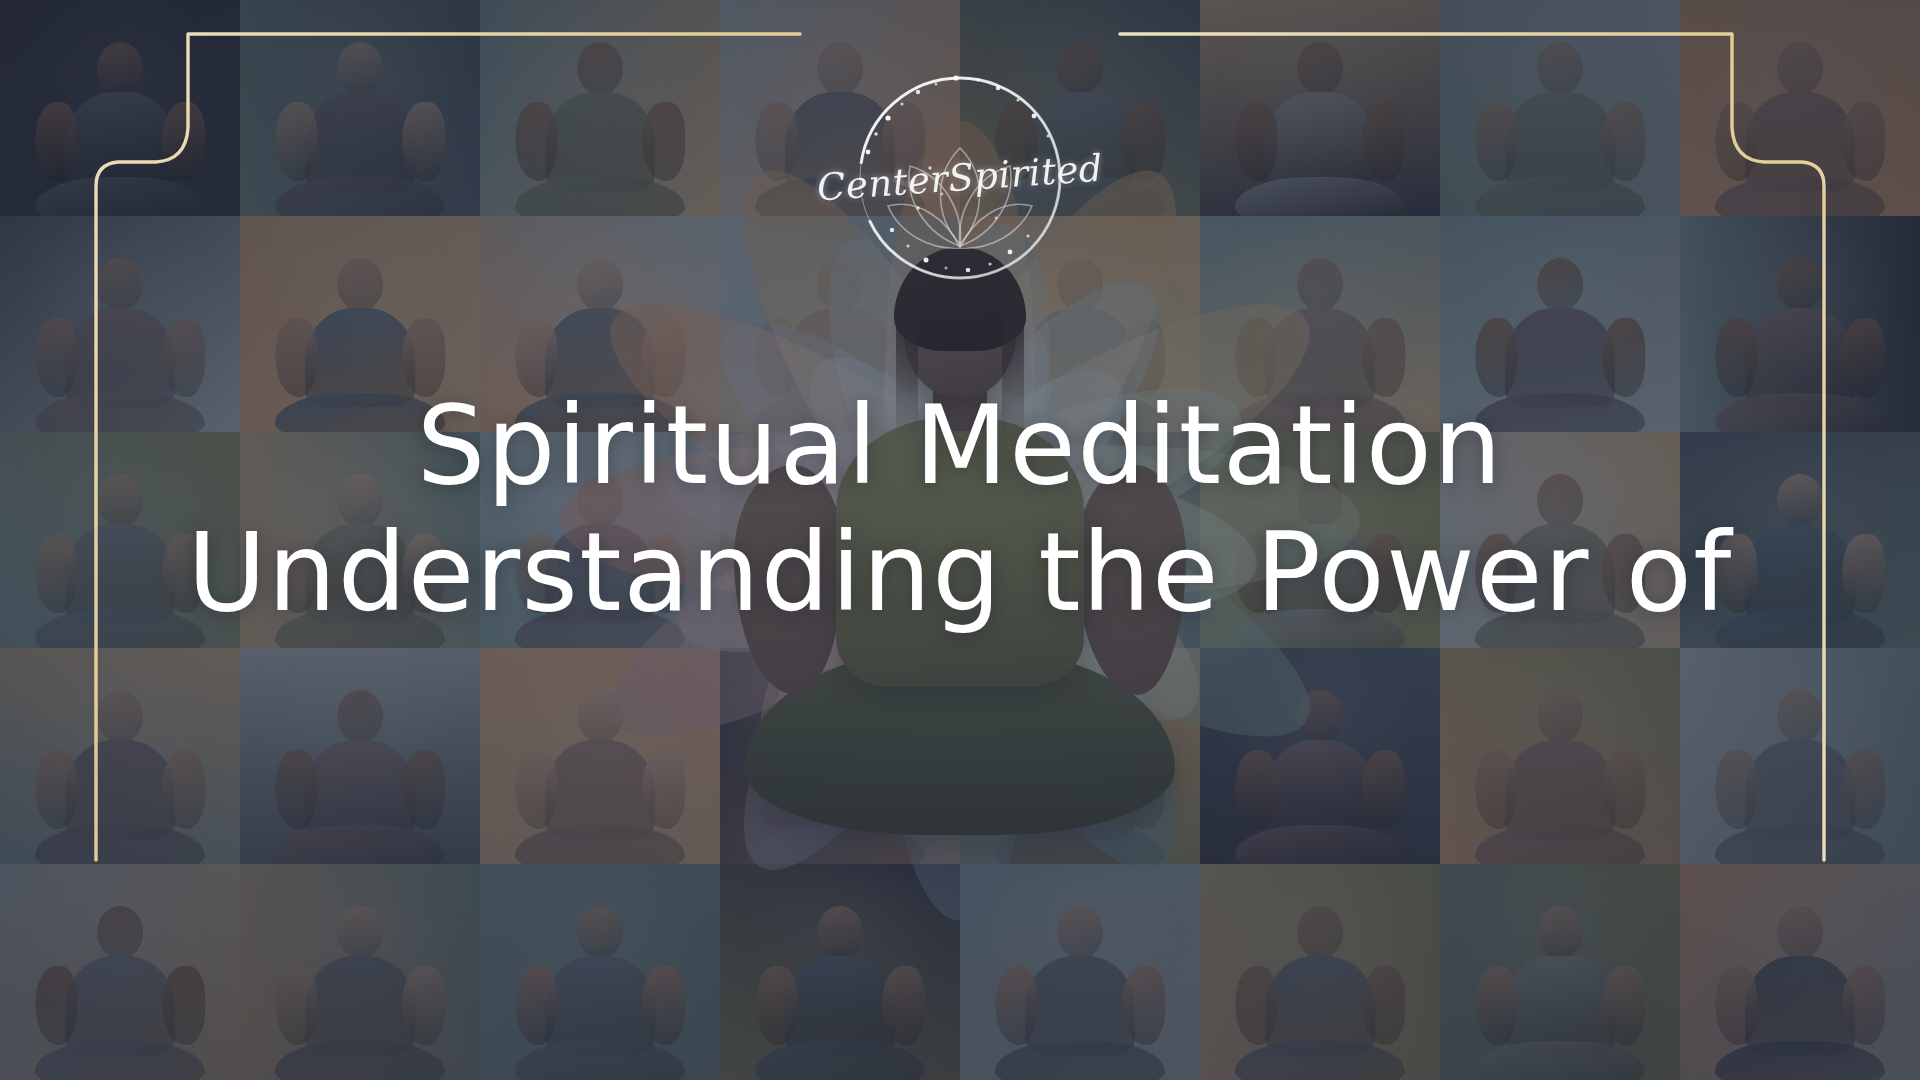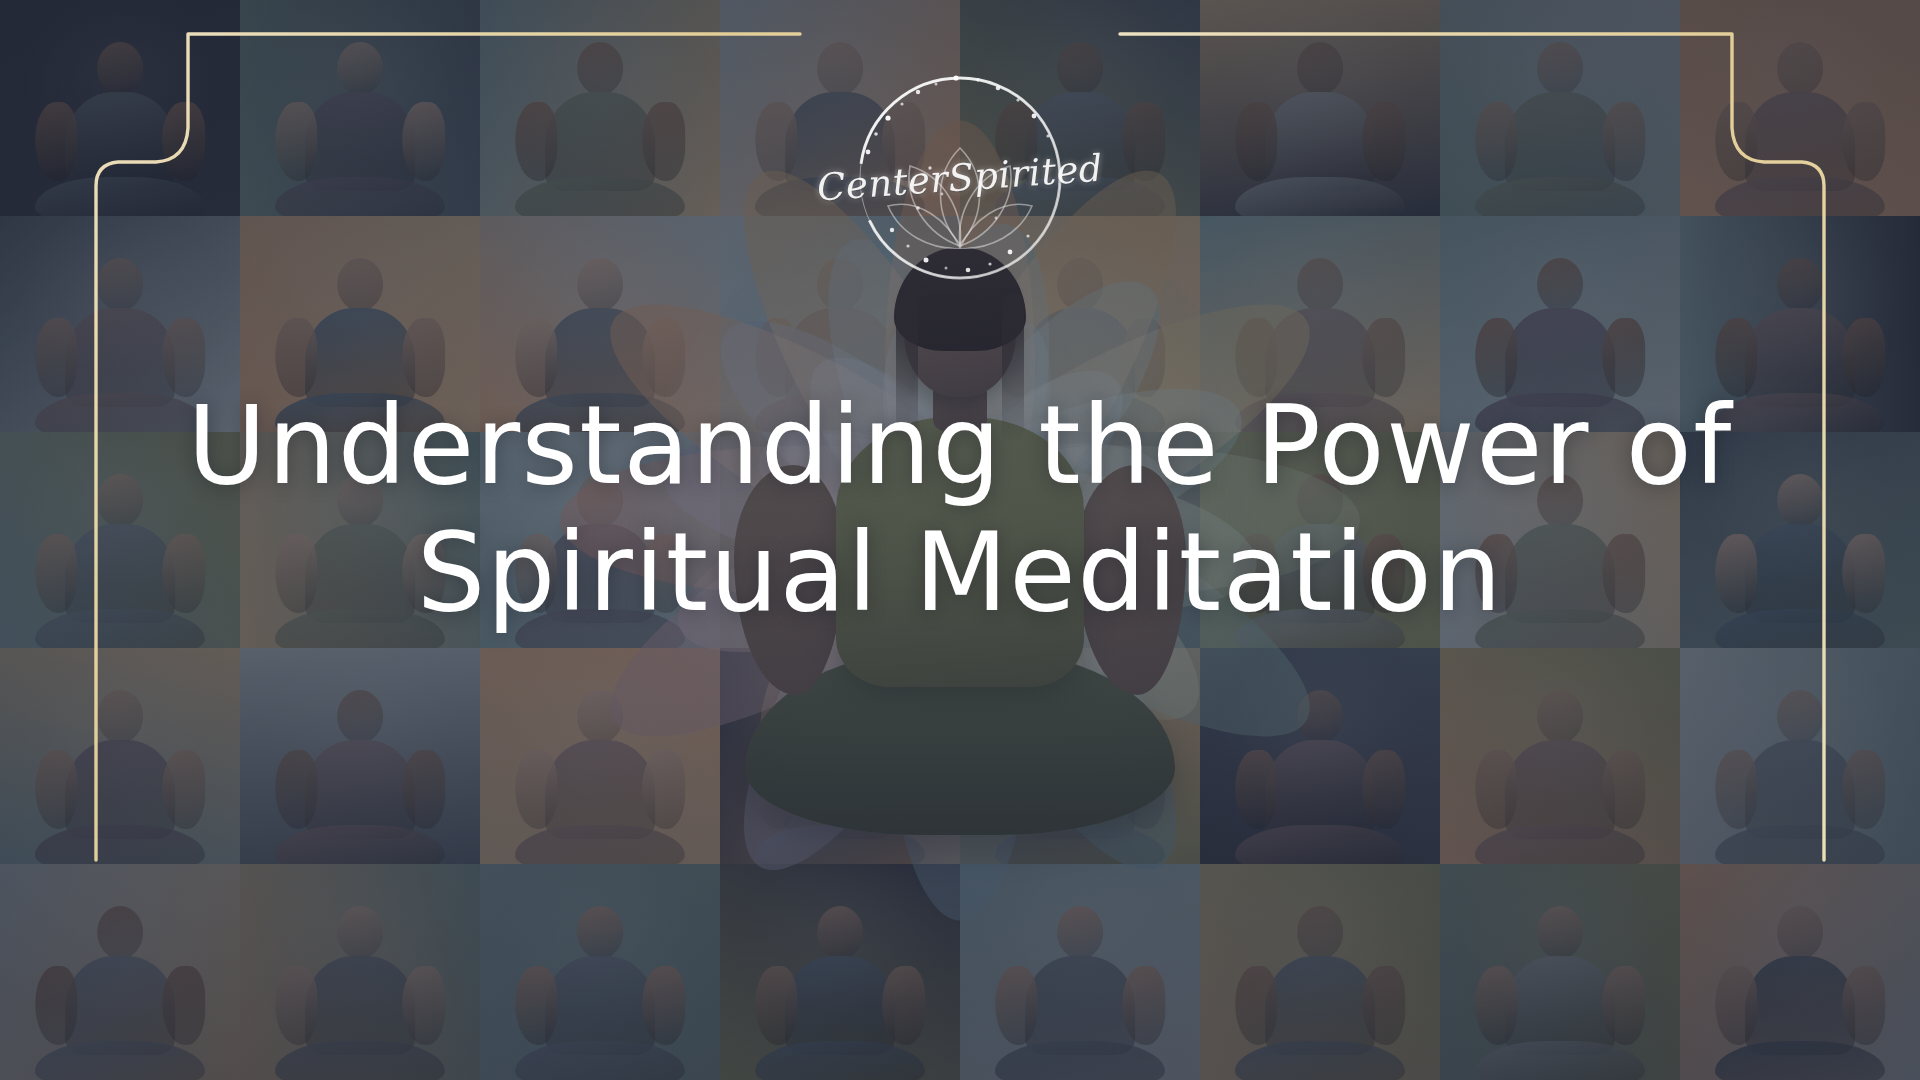--- a/index.html
+++ b/index.html
@@ -694,17 +694,17 @@
         <path d="M760 34 L1160 34"></path>
 
         <path d="M96 820 L96 1080"></path>
 
         <path d="M1824 820 L1824 1080"></path>
       </g>
     </svg>
   </div>
 
   <div class="title-wrap">
+    <div class="title-line">Spiritual Meditation</div>
     <div class="title-line">Understanding the Power of</div>
-    <div class="title-line">Spiritual Meditation</div>
   </div>
 
 </div>
 
 </body></html>

